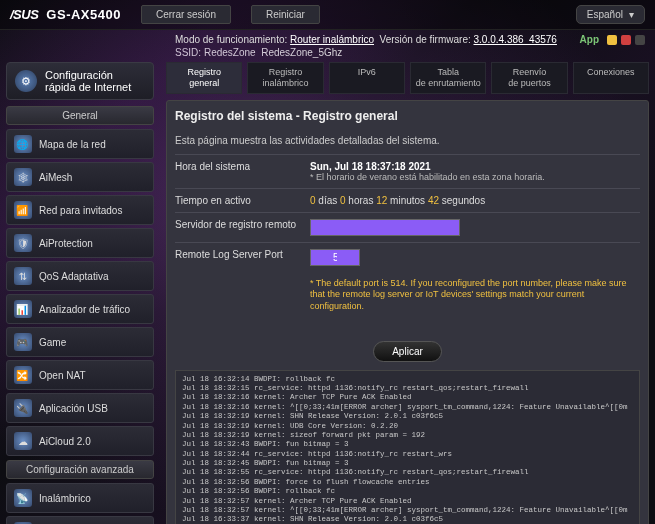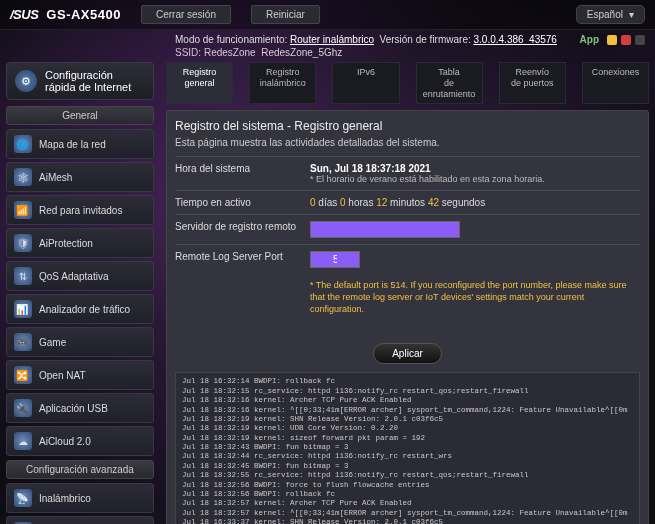--- a/index.html
+++ b/index.html
@@ -19,25 +19,25 @@
 .dot{width:10px;height:10px;border-radius:2px}
 .ssidbar{padding:0 10px 4px 175px;font-size:10px;color:#ddd}
 .main{display:flex;position:relative;z-index:1}
 .sidebar{width:160px;flex:0 0 160px;padding:0 6px}
 .qicard{background:linear-gradient(180deg,#2d2d38,#1e1e26);border:1px solid #3a3a44;border-radius:4px;padding:6px 8px;display:flex;align-items:center;gap:8px;margin-bottom:6px}
 .qicard .qi{width:22px;height:22px;border-radius:50%;background:radial-gradient(circle,#5a7fb5,#2d3e5c);flex:0 0 22px;display:flex;align-items:center;justify-content:center;font-size:11px}
 .sechdr{background:linear-gradient(180deg,#3a3a44,#28282f);border:1px solid #444;border-radius:3px;text-align:center;padding:3px;font-size:10px;color:#ccc;margin:4px 0}
 .sitem{background:linear-gradient(180deg,#2c2c36,#20202a);border:1px solid #383842;border-radius:3px;padding:5px 7px;display:flex;align-items:center;gap:7px;margin-bottom:3px;font-size:10px;color:#ddd;cursor:pointer}
 .sicon{width:18px;height:18px;flex:0 0 18px;border-radius:3px;background:radial-gradient(circle,#6a8fc5,#364a6e);display:flex;align-items:center;justify-content:center;font-size:10px}
 .content{flex:1;padding:0 6px}
-.tabs{display:flex;gap:16px;margin-bottom:6px}
+.tabs{display:flex;gap:5px;margin-bottom:6px}
 .tab{flex:1;background:#1a1a22;border:1px solid #2a2a33;padding:4px 2px;text-align:center;font-size:9px;color:#bbb;line-height:1.2;cursor:pointer}
 .tab.active{background:#2d2d3a;color:#fff}
 .panel{background:#34343e;border:1px solid #444;border-radius:3px;padding:8px}
-.ptitle{font-size:12px;font-weight:normal;color:#eee;margin-bottom:4px}
+.ptitle{font-size:12px;font-weight:bold;color:#eee;margin-bottom:12px}
 .pdesc{font-size:10px;color:#ccc;margin-bottom:8px}
 .frow{display:flex;border-top:1px solid #494954;padding:6px 0;align-items:flex-start}
 .flab{width:135px;flex:0 0 135px;font-size:10px;color:#ddd}
 .fval{flex:1;font-size:10px;color:#ddd}
 .fval .bold{font-weight:bold;color:#fff}
 .fval .note{color:#bbb;font-size:9px}
 .fval .y{color:#f0c040}
 .fval .warn{color:#f0c040;font-size:9px;line-height:1.3}
 .inp{background:#8b5cf6;border:1px solid #666;padding:2px 22px;color:#fff;font-size:10px;width:150px}
 .inp.sm{width:50px}

